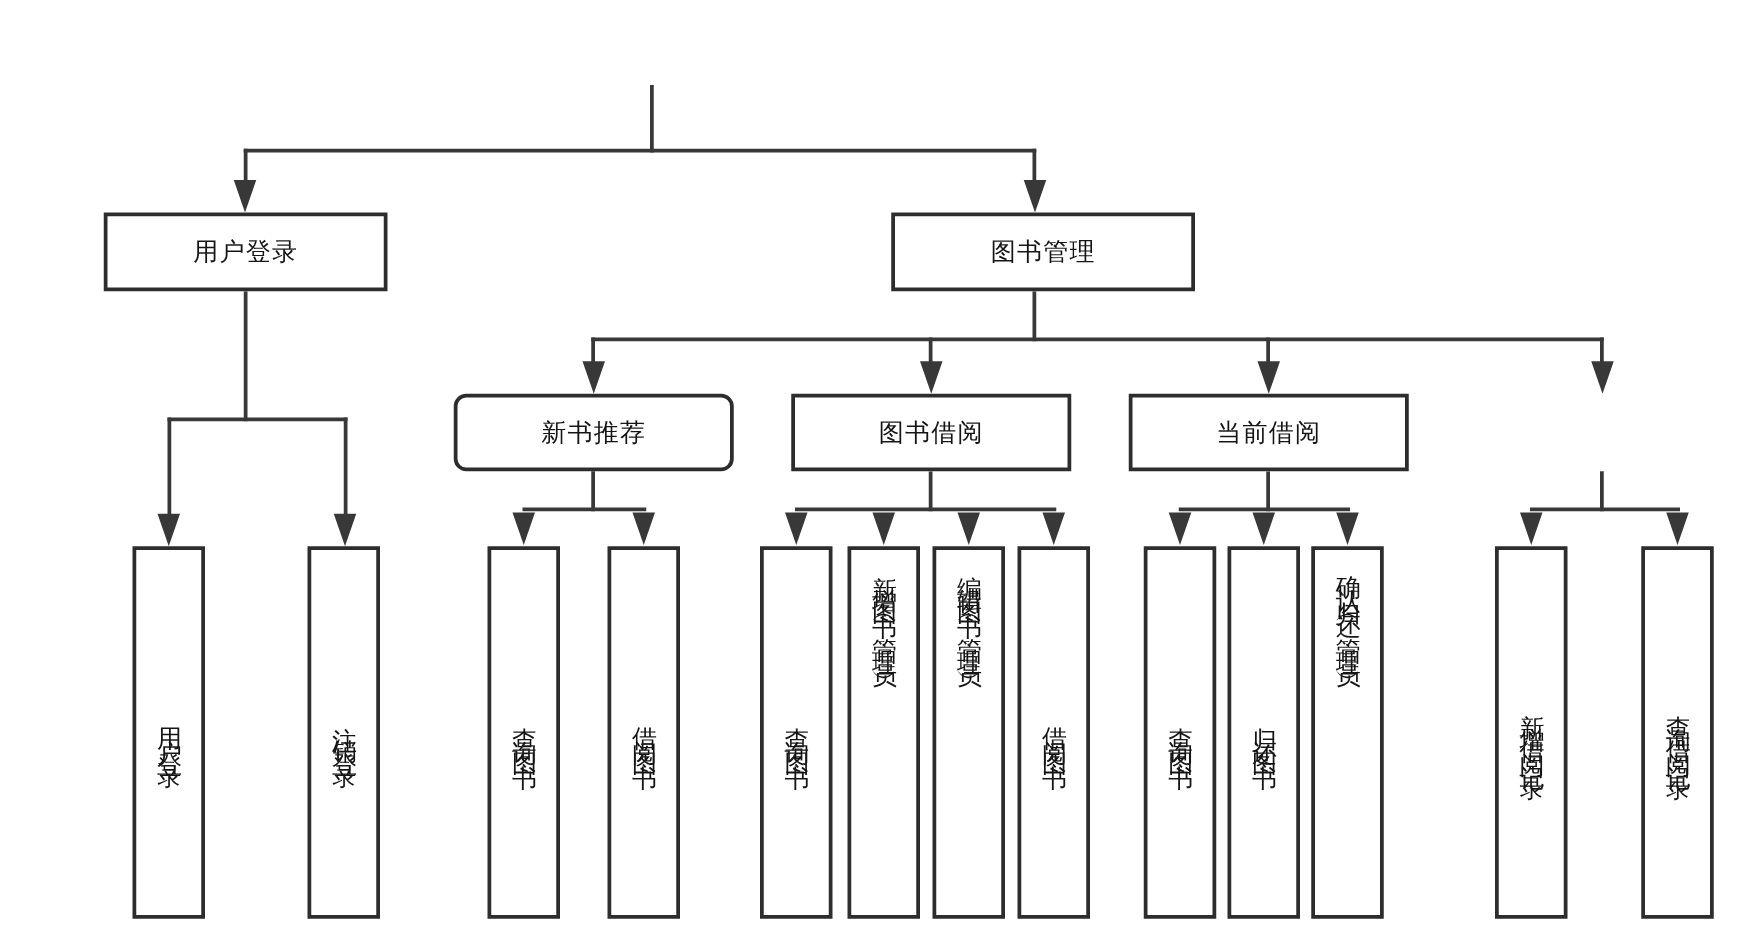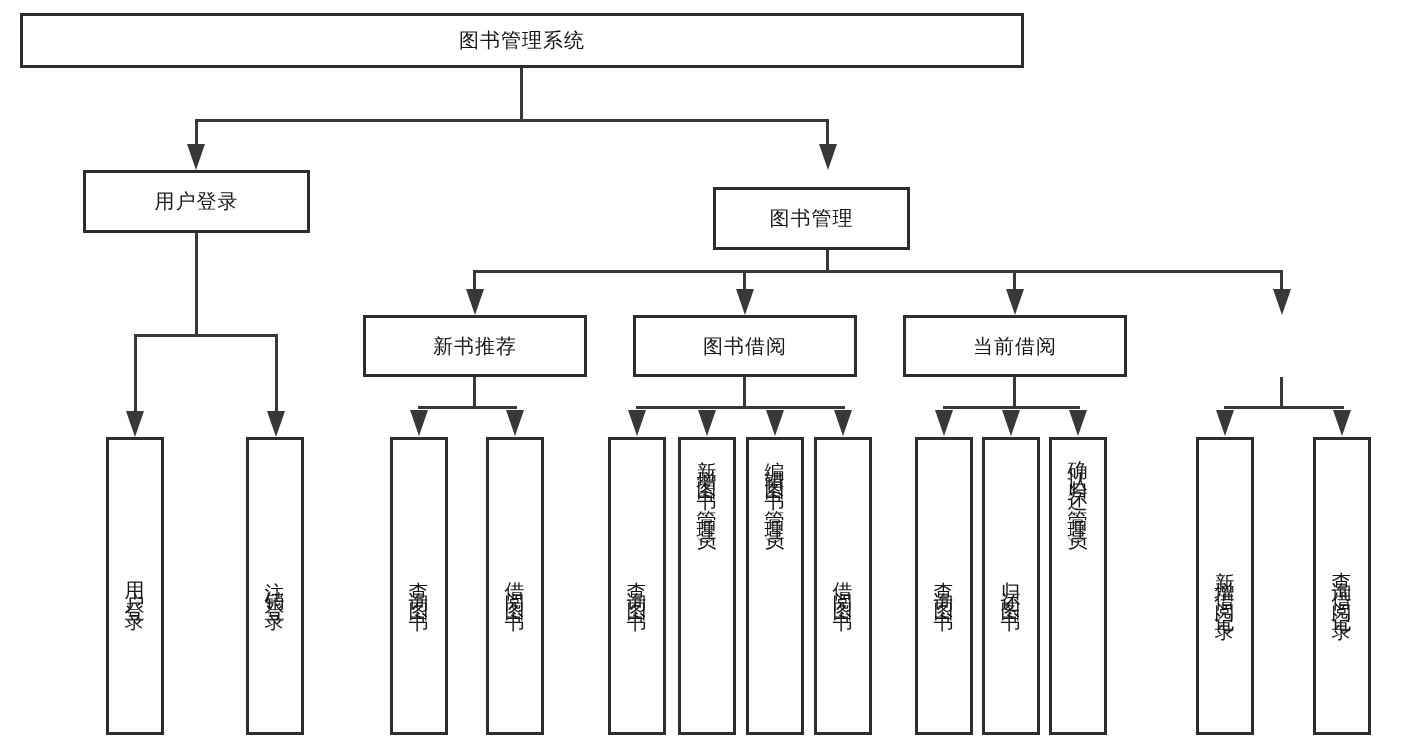--- a/index.html
+++ b/index.html
@@ -56,35 +56,32 @@
     letter-spacing:1px;
     z-index:5;
     white-space:nowrap;
   }
 </style>
 </head>
 <body>
 
 <div id="canvas">
 
-  <div class="box" style="left:20px;top:13px;width:1004px;height:55px;">
-    <span>图书管理系统</span>
-  </div>
 
   <div class="vline" style="left:520px;top:68px;height:54px;"></div>
   <div class="hline" style="left:195px;top:119px;width:634px;"></div>
   <div class="vline" style="left:195px;top:119px;height:28px;"></div>
   <div class="vline" style="left:826px;top:119px;height:28px;"></div>
   <div class="arrow" style="left:187px;top:144px;"></div>
   <div class="arrow" style="left:819px;top:144px;"></div>
 
   <div class="box" style="left:83px;top:170px;width:227px;height:63px;">
     <span>用户登录</span>
   </div>
-  <div class="box" style="left:713px;top:187px;width:197px;height:63px;">
+  <div class="box" style="left:713px;top:170px;width:243px;height:63px;">
     <span>图书管理</span>
   </div>
 
   <div class="vline" style="left:195px;top:233px;height:104px;"></div>
   <div class="hline" style="left:134px;top:334px;width:144px;"></div>
   <div class="vline" style="left:134px;top:334px;height:80px;"></div>
   <div class="vline" style="left:275px;top:334px;height:80px;"></div>
   <div class="arrow" style="left:126px;top:411px;"></div>
   <div class="arrow" style="left:267px;top:411px;"></div>
 
@@ -92,21 +89,21 @@
   <div class="hline" style="left:473px;top:270px;width:810px;"></div>
   <div class="vline" style="left:473px;top:270px;height:22px;"></div>
   <div class="vline" style="left:743px;top:270px;height:22px;"></div>
   <div class="vline" style="left:1013px;top:270px;height:22px;"></div>
   <div class="vline" style="left:1280px;top:270px;height:22px;"></div>
   <div class="arrow" style="left:466px;top:289px;"></div>
   <div class="arrow" style="left:736px;top:289px;"></div>
   <div class="arrow" style="left:1006px;top:289px;"></div>
   <div class="arrow" style="left:1273px;top:289px;"></div>
 
-  <div class="box" style="left:363px;top:315px;width:224px;height:62px;">
+  <div class="box" style="left:363px;top:315px;width:224px;height:62px;border-radius:10px;">
     <span>新书推荐</span>
   </div>
   <div class="box" style="left:633px;top:315px;width:224px;height:62px;">
     <span>图书借阅</span>
   </div>
   <div class="box" style="left:903px;top:315px;width:224px;height:62px;">
     <span>当前借阅</span>
   </div>
 
   <div class="vline" style="left:473px;top:377px;height:32px;"></div>

